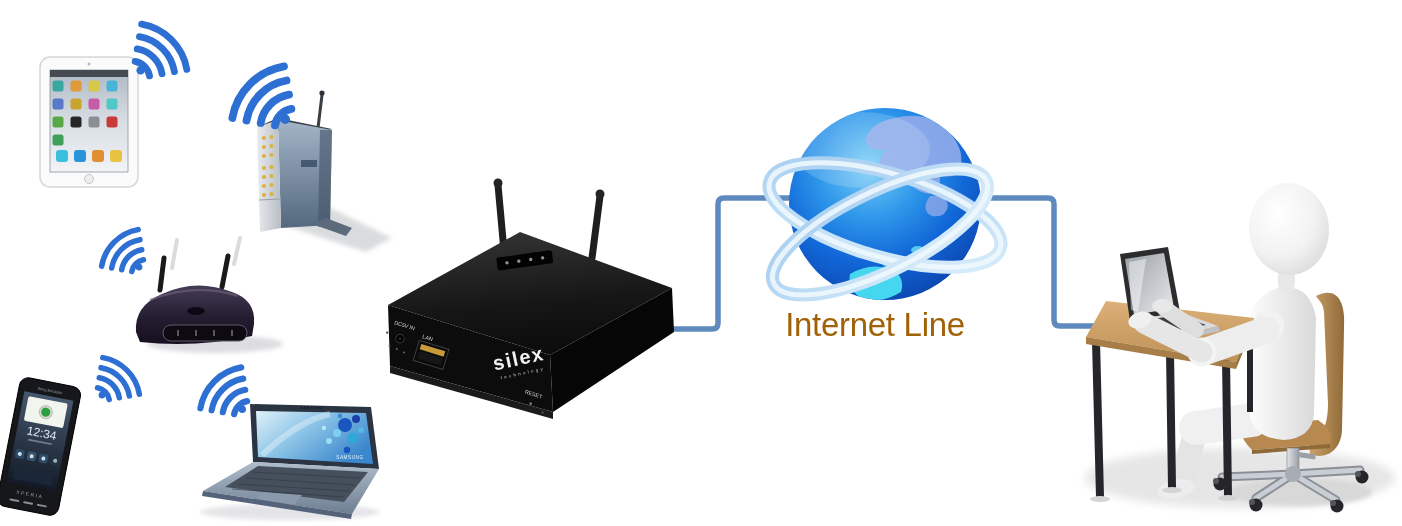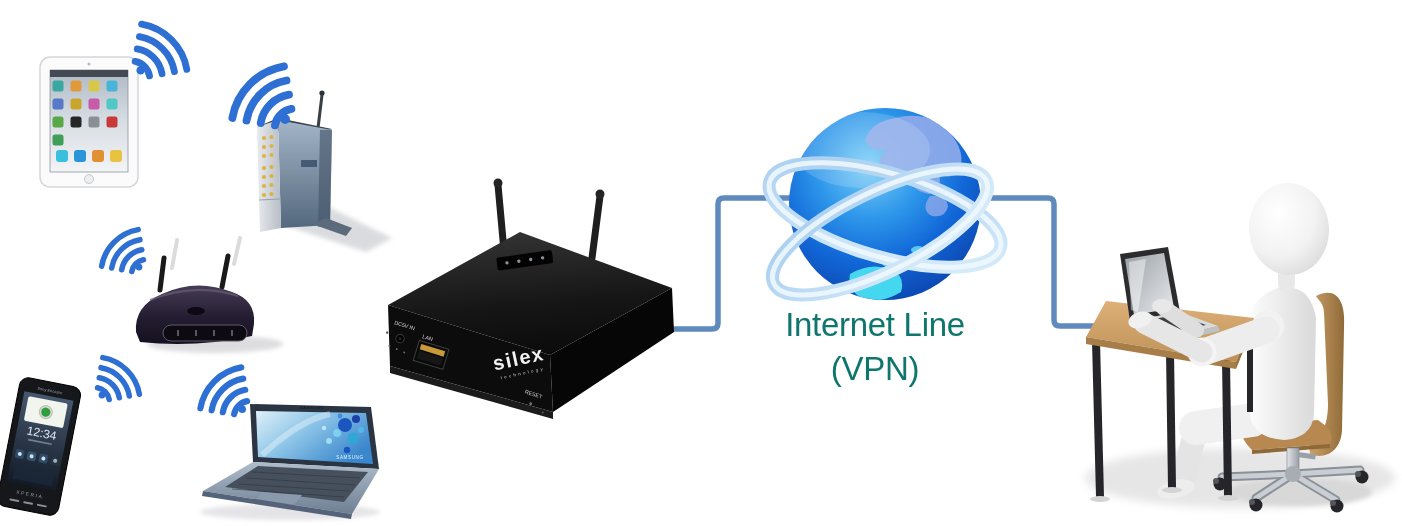--- a/index.html
+++ b/index.html
@@ -1,20 +1,20 @@
 <!DOCTYPE html>
 <html><head>
 <meta charset="utf-8">
 <style>
   html,body{margin:0;padding:0;background:#ffffff;}
   #canvas{position:relative;width:1402px;height:526px;overflow:hidden;background:#ffffff;
           font-family:"Liberation Sans",sans-serif;}
   #scene{position:absolute;left:0;top:0;}
   #caption{position:absolute;left:700px;top:303px;width:350px;text-align:center;
-           color:#0f766e;font-size:33px;line-height:44px;letter-spacing:-0.3px;}
+           color:#a16207;font-size:33px;line-height:44px;letter-spacing:-0.3px;}
   svg text{font-family:"Liberation Sans",sans-serif;}
 </style>
 </head>
 <body>
 
 <div id="canvas">
 
 <svg id="scene" width="1402" height="526" viewBox="0 0 1402 526">
   <defs>
     <filter id="soft" x="-60%" y="-60%" width="220%" height="220%">
@@ -387,16 +387,15 @@
       <line x1="1266" y1="330" x2="1204" y2="352" stroke="#ededed" stroke-width="27" stroke-linecap="round"></line>
       <circle cx="1202" cy="352" r="14.5" fill="#f4f4f4"></circle>
       <line x1="1202" y1="352" x2="1144" y2="323" stroke="#e6e6e6" stroke-width="21" stroke-linecap="round"></line>
       <ellipse cx="1140" cy="320" rx="12" ry="8" fill="#f0f0f0" transform="rotate(-20 1140 320)"></ellipse>
     </g>
   </g>
 </svg>
 
 <div id="caption">
   <div>Internet Line</div>
-  <div>(VPN)</div>
 </div>
 
 </div>
 
 </body></html>

